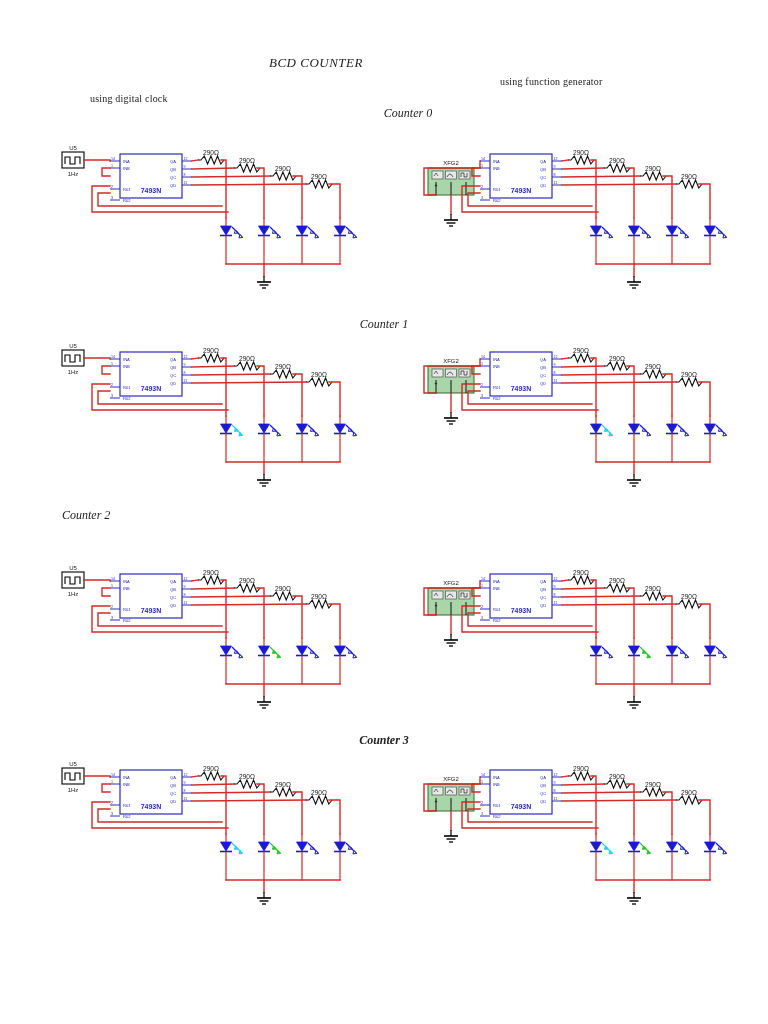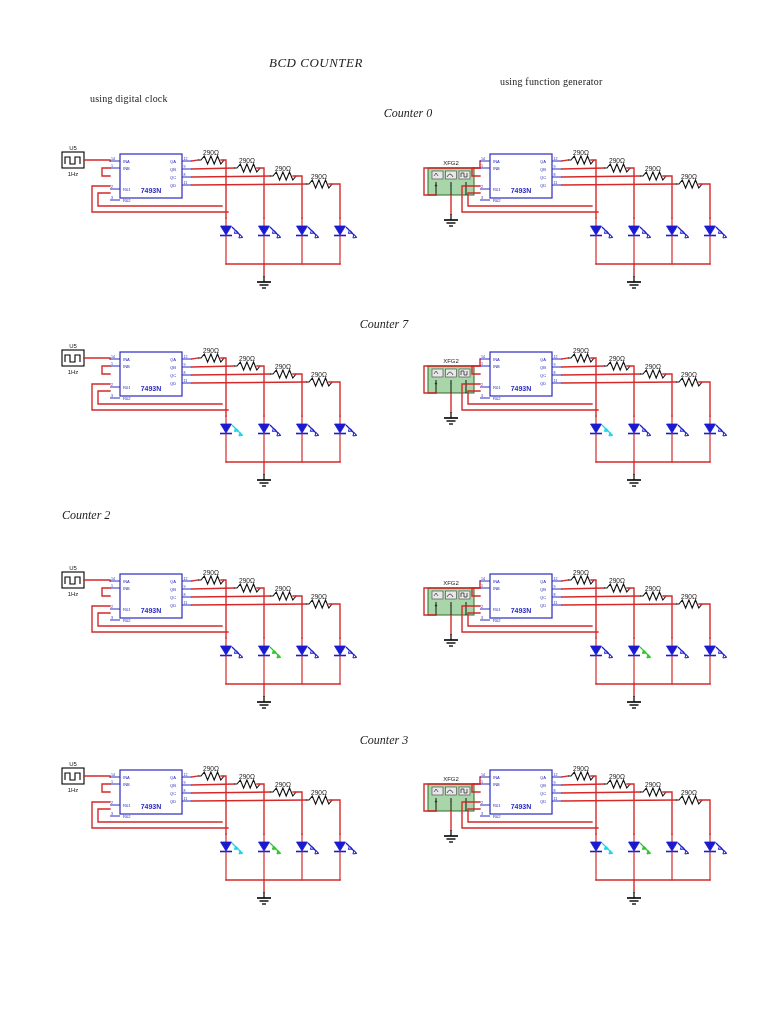--- a/index.html
+++ b/index.html
@@ -21,23 +21,23 @@
 
 <div class="page">
 
   <div id="doc-title">BCD COUNTER</div>
 
   <div class="col-head" id="head-left">using digital clock</div>
   <div class="col-head" id="head-right">using function generator</div>
 
   <div id="counter-labels">
       <div class="counter-label center" style="top: 106px; padding-left: 24px;">Counter 0</div>
-      <div class="counter-label center" style="top: 317px;">Counter 7</div>
+      <div class="counter-label center" style="top: 317px;">Counter 1</div>
       <div class="counter-label" style="top: 508px; left: 62px; text-align: center;">Counter 2</div>
-      <div class="counter-label center" style="top: 733px;">Counter 3</div>
+      <div class="counter-label center" style="top: 733px; font-weight: bold;">Counter 3</div>
     </div>
   <div id="circuits">
       <div class="circuit" style="top: 140px;">
         <svg width="768" height="170" viewBox="0 0 768 170">
           <g transform="translate(58,0)">
             <g>
               <text x="15" y="10" fill="#222222" font-size="6" font-family="&quot;Liberation Sans&quot;, sans-serif" text-anchor="middle">U5</text>
               <rect x="4" y="12" width="22" height="16" fill="#fff" stroke="#000" stroke-width="1.1"></rect>
               <path d="M 7 24 L 7 17 L 12 17 L 12 24 L 17 24 L 17 17 L 22 17 L 22 24" stroke="#000" stroke-width="1.1" fill="none"></path>
               <text x="15" y="36" fill="#222222" font-size="6" font-family="&quot;Liberation Sans&quot;, sans-serif" text-anchor="middle">1Hz</text>

